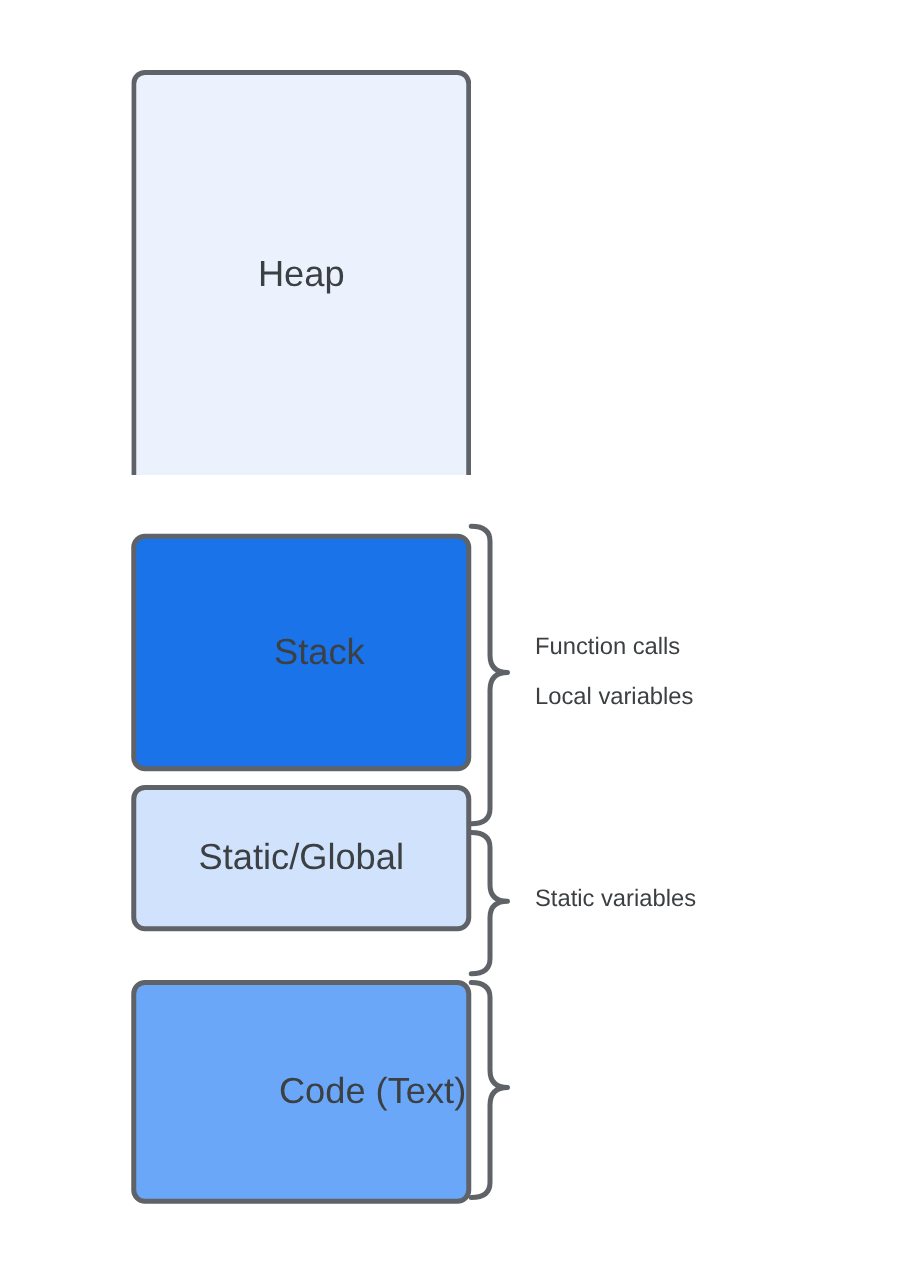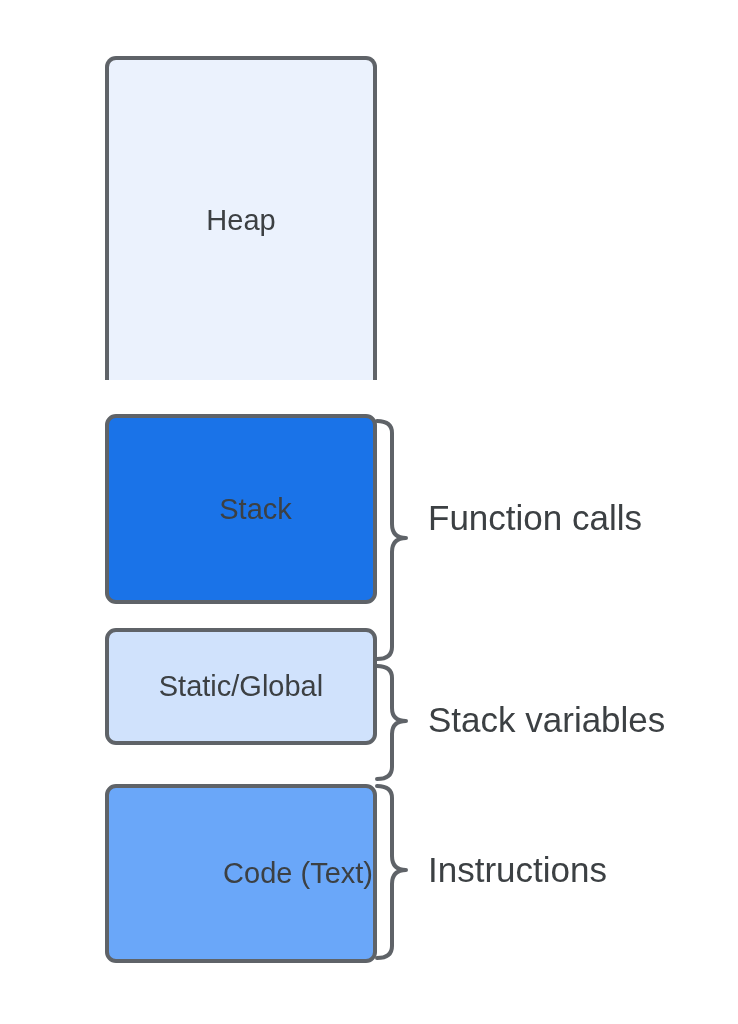--- a/index.html
+++ b/index.html
@@ -26,21 +26,21 @@
     align-items: center;
     justify-content: center;
   }
   .box-heap {
     top: 56px;
     height: 324px;
     border-bottom: none;
     border-radius: 11px 11px 0 0;
     z-index: 1;
   }
-  .box-stack  { top: 414px; height: 190px; z-index: 2; padding-left: 29px; }
+  .box-stack  { top: 427px; height: 190px; z-index: 2; padding-left: 29px; }
   .box-static { top: 628px; height: 117px; z-index: 2; }
   .box-code   { top: 784px; height: 179px; z-index: 2; justify-content: flex-end; }
   .box-label {
     font-size: 29px;
     color: #3c4043;
     text-align: center;
     line-height: 1.2;
   }
   .brace-layer {
     position: absolute;
@@ -56,21 +56,21 @@
     stroke: #5f6368;
     stroke-width: 4;
     stroke-linecap: round;
     stroke-linejoin: round;
   }
   .annotation {
     position: absolute;
     left: 428px;
     z-index: 4;
     color: #3c4043;
-    font-size: 35px;
+    font-size: 19px;
     line-height: 40px;
     white-space: nowrap;
   }
   .ann-stack  { top: 498px; }
   .ann-static { top: 700px; }
   .ann-code   { top: 850px; }
 </style>
 </head>
 <body>
 
@@ -93,23 +93,21 @@
   </div>
 
   <svg class="brace-layer" viewBox="0 0 738 1024" xmlns="http://www.w3.org/2000/svg">
     <path d="M 377,421 Q 392,421 392,433 L 392,524 Q 392,538 406,538 Q 392,538 392,552 L 392,647 Q 392,659 377,659" style="stroke: rgb(95, 99, 104);"></path>
     <path d="M 377,666 Q 392,666 392,678 L 392,708 Q 392,721 406,721 Q 392,721 392,734 L 392,767 Q 392,779 377,779" style="stroke: rgb(95, 99, 104);"></path>
     <path d="M 377,786 Q 392,786 392,798 L 392,856 Q 392,870 406,870 Q 392,870 392,884 L 392,946 Q 392,958 377,958" style="stroke: rgb(95, 99, 104);"></path>
   </svg>
 
   <div class="annotation ann-stack" style="color: rgb(60, 64, 67);">
     <div>Function calls</div>
+    <div>Local variables</div>
   </div>
 
   <div class="annotation ann-static" style="color: rgb(60, 64, 67);">
-    <div>Stack variables</div>
+    <div>Static variables</div>
   </div>
 
-  <div class="annotation ann-code" style="color: rgb(60, 64, 67);">
-    <div>Instructions</div>
-  </div>
 
 </div>
 
 </body></html>

